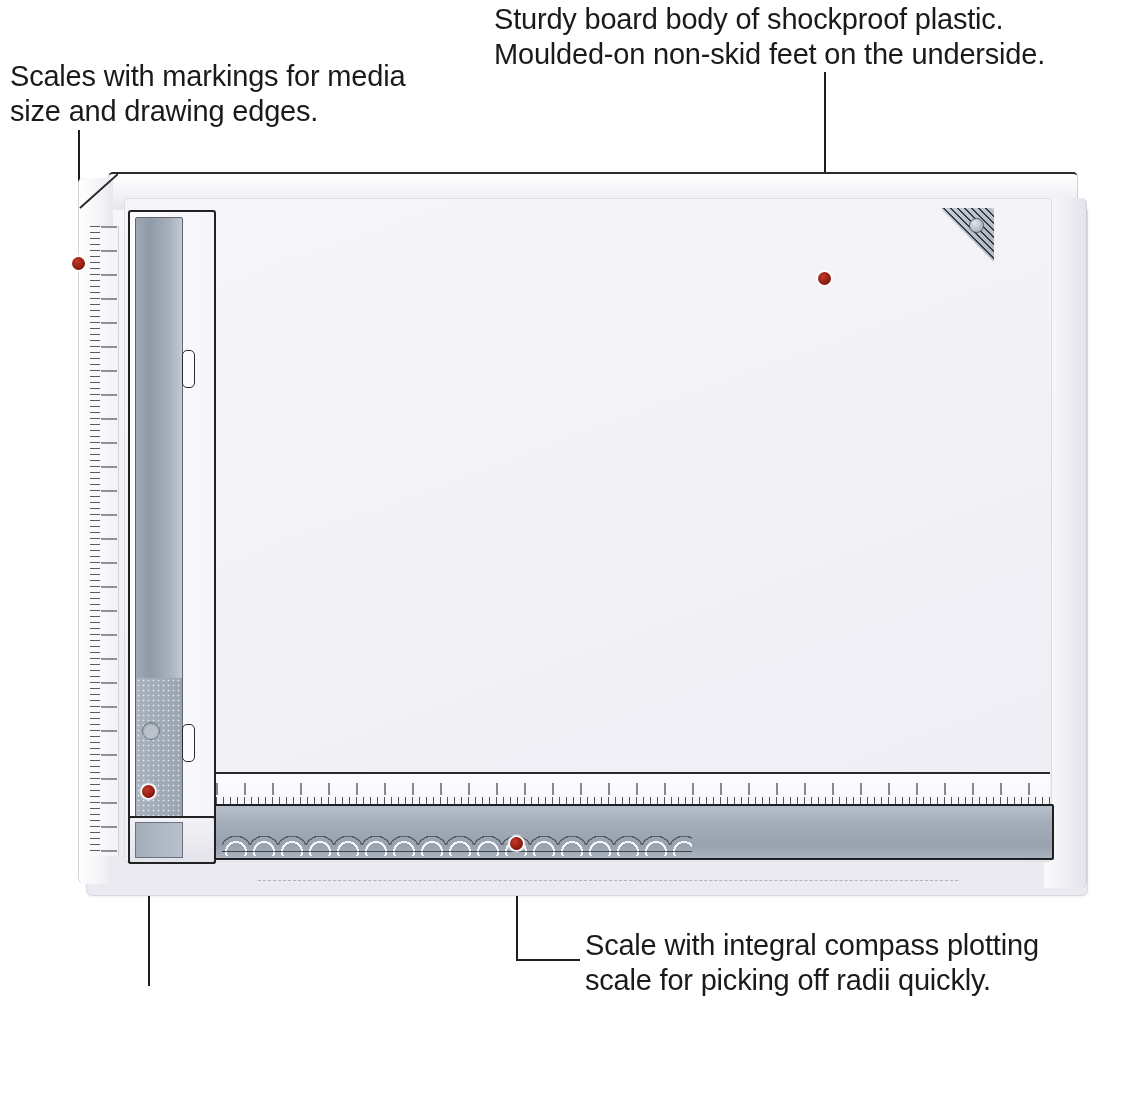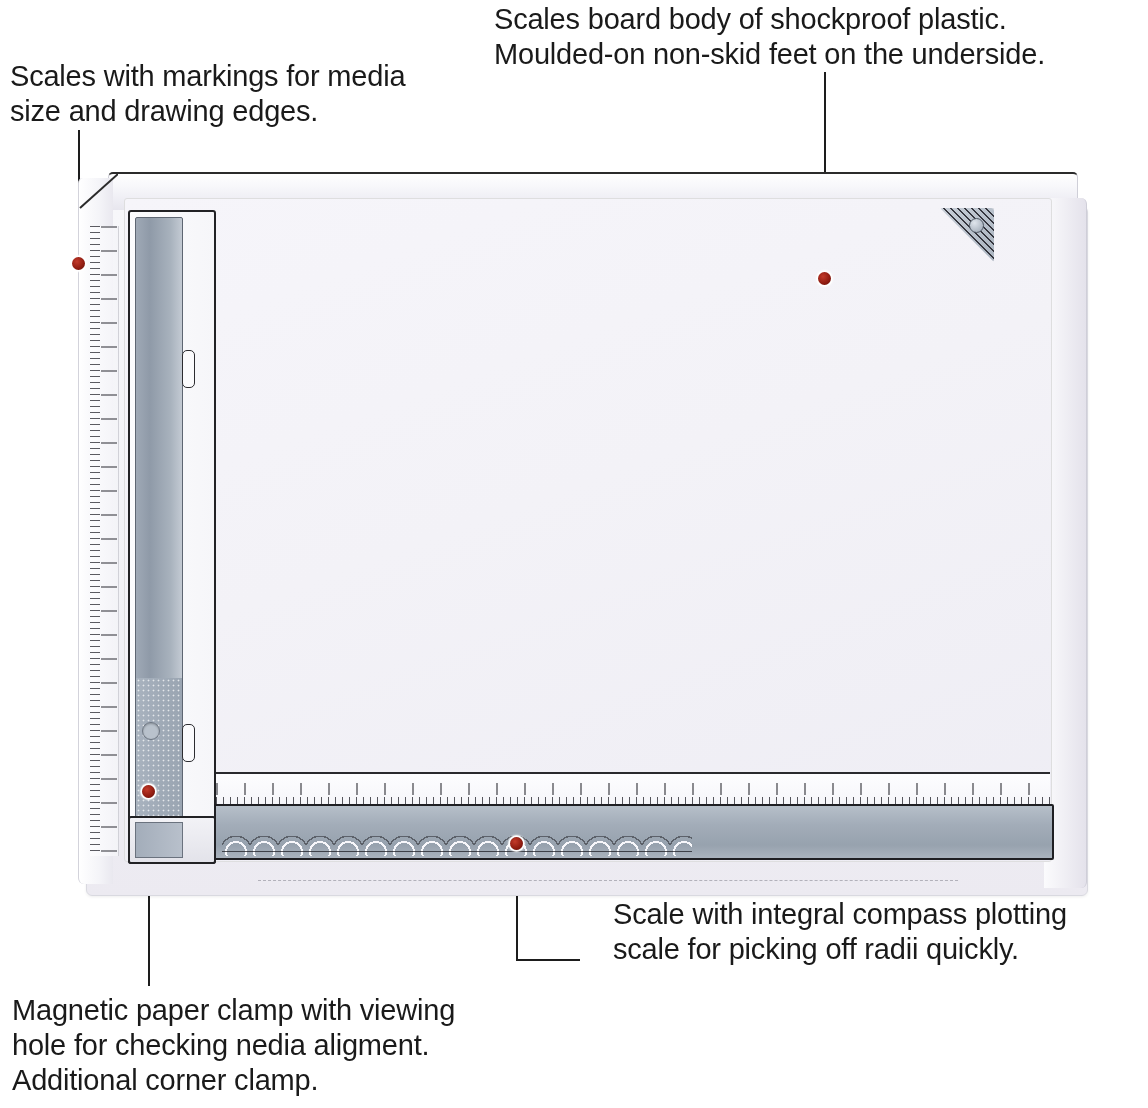--- a/index.html
+++ b/index.html
@@ -26,21 +26,21 @@
     color: #1a1a1a;
     font-size: 29px;
     line-height: 35px;
     letter-spacing: -0.2px;
     white-space: pre-line;
     font-family: "Liberation Sans", sans-serif;
   }
   #txt-scales      { left: 10px;  top: 59px; }
   #txt-sturdy      { left: 494px; top: 2px;  }
   #txt-magnetic    { left: 12px;  top: 993px; }
-  #txt-compass     { left: 585px; top: 897px; margin-left: 28px; }
+  #txt-compass     { left: 585px; top: 928px; }
 
   
   .leader {
     position: absolute;
     background: #1d1d1d;
   }
   .leader-v { width: 2px; }
   .leader-h { height: 2px; }
 
   
@@ -391,26 +391,23 @@
   }
 </style>
 </head>
 <body>
 
 <div id="stage">
 
   <div class="callout-text" id="txt-scales">Scales with markings for media
 size and drawing edges.</div>
 
-  <div class="callout-text" id="txt-sturdy">Scales board body of shockproof plastic.
+  <div class="callout-text" id="txt-sturdy">Sturdy board body of shockproof plastic.
 Moulded-on non-skid feet on the underside.</div>
 
-  <div class="callout-text" id="txt-magnetic">Magnetic paper clamp with viewing
-hole for checking nedia aligment.
-Additional corner clamp.</div>
 
   <div class="callout-text" id="txt-compass">Scale with integral compass plotting
 scale for picking off radii quickly.</div>
 
   <div class="leader leader-v" style="left:78px; top:130px; height:134px;"></div>
 
   <div class="leader leader-v" style="left:824px; top:72px; height:207px;"></div>
 
   <div class="leader leader-v" style="left:148px; top:866px; height:120px;"></div>
 

